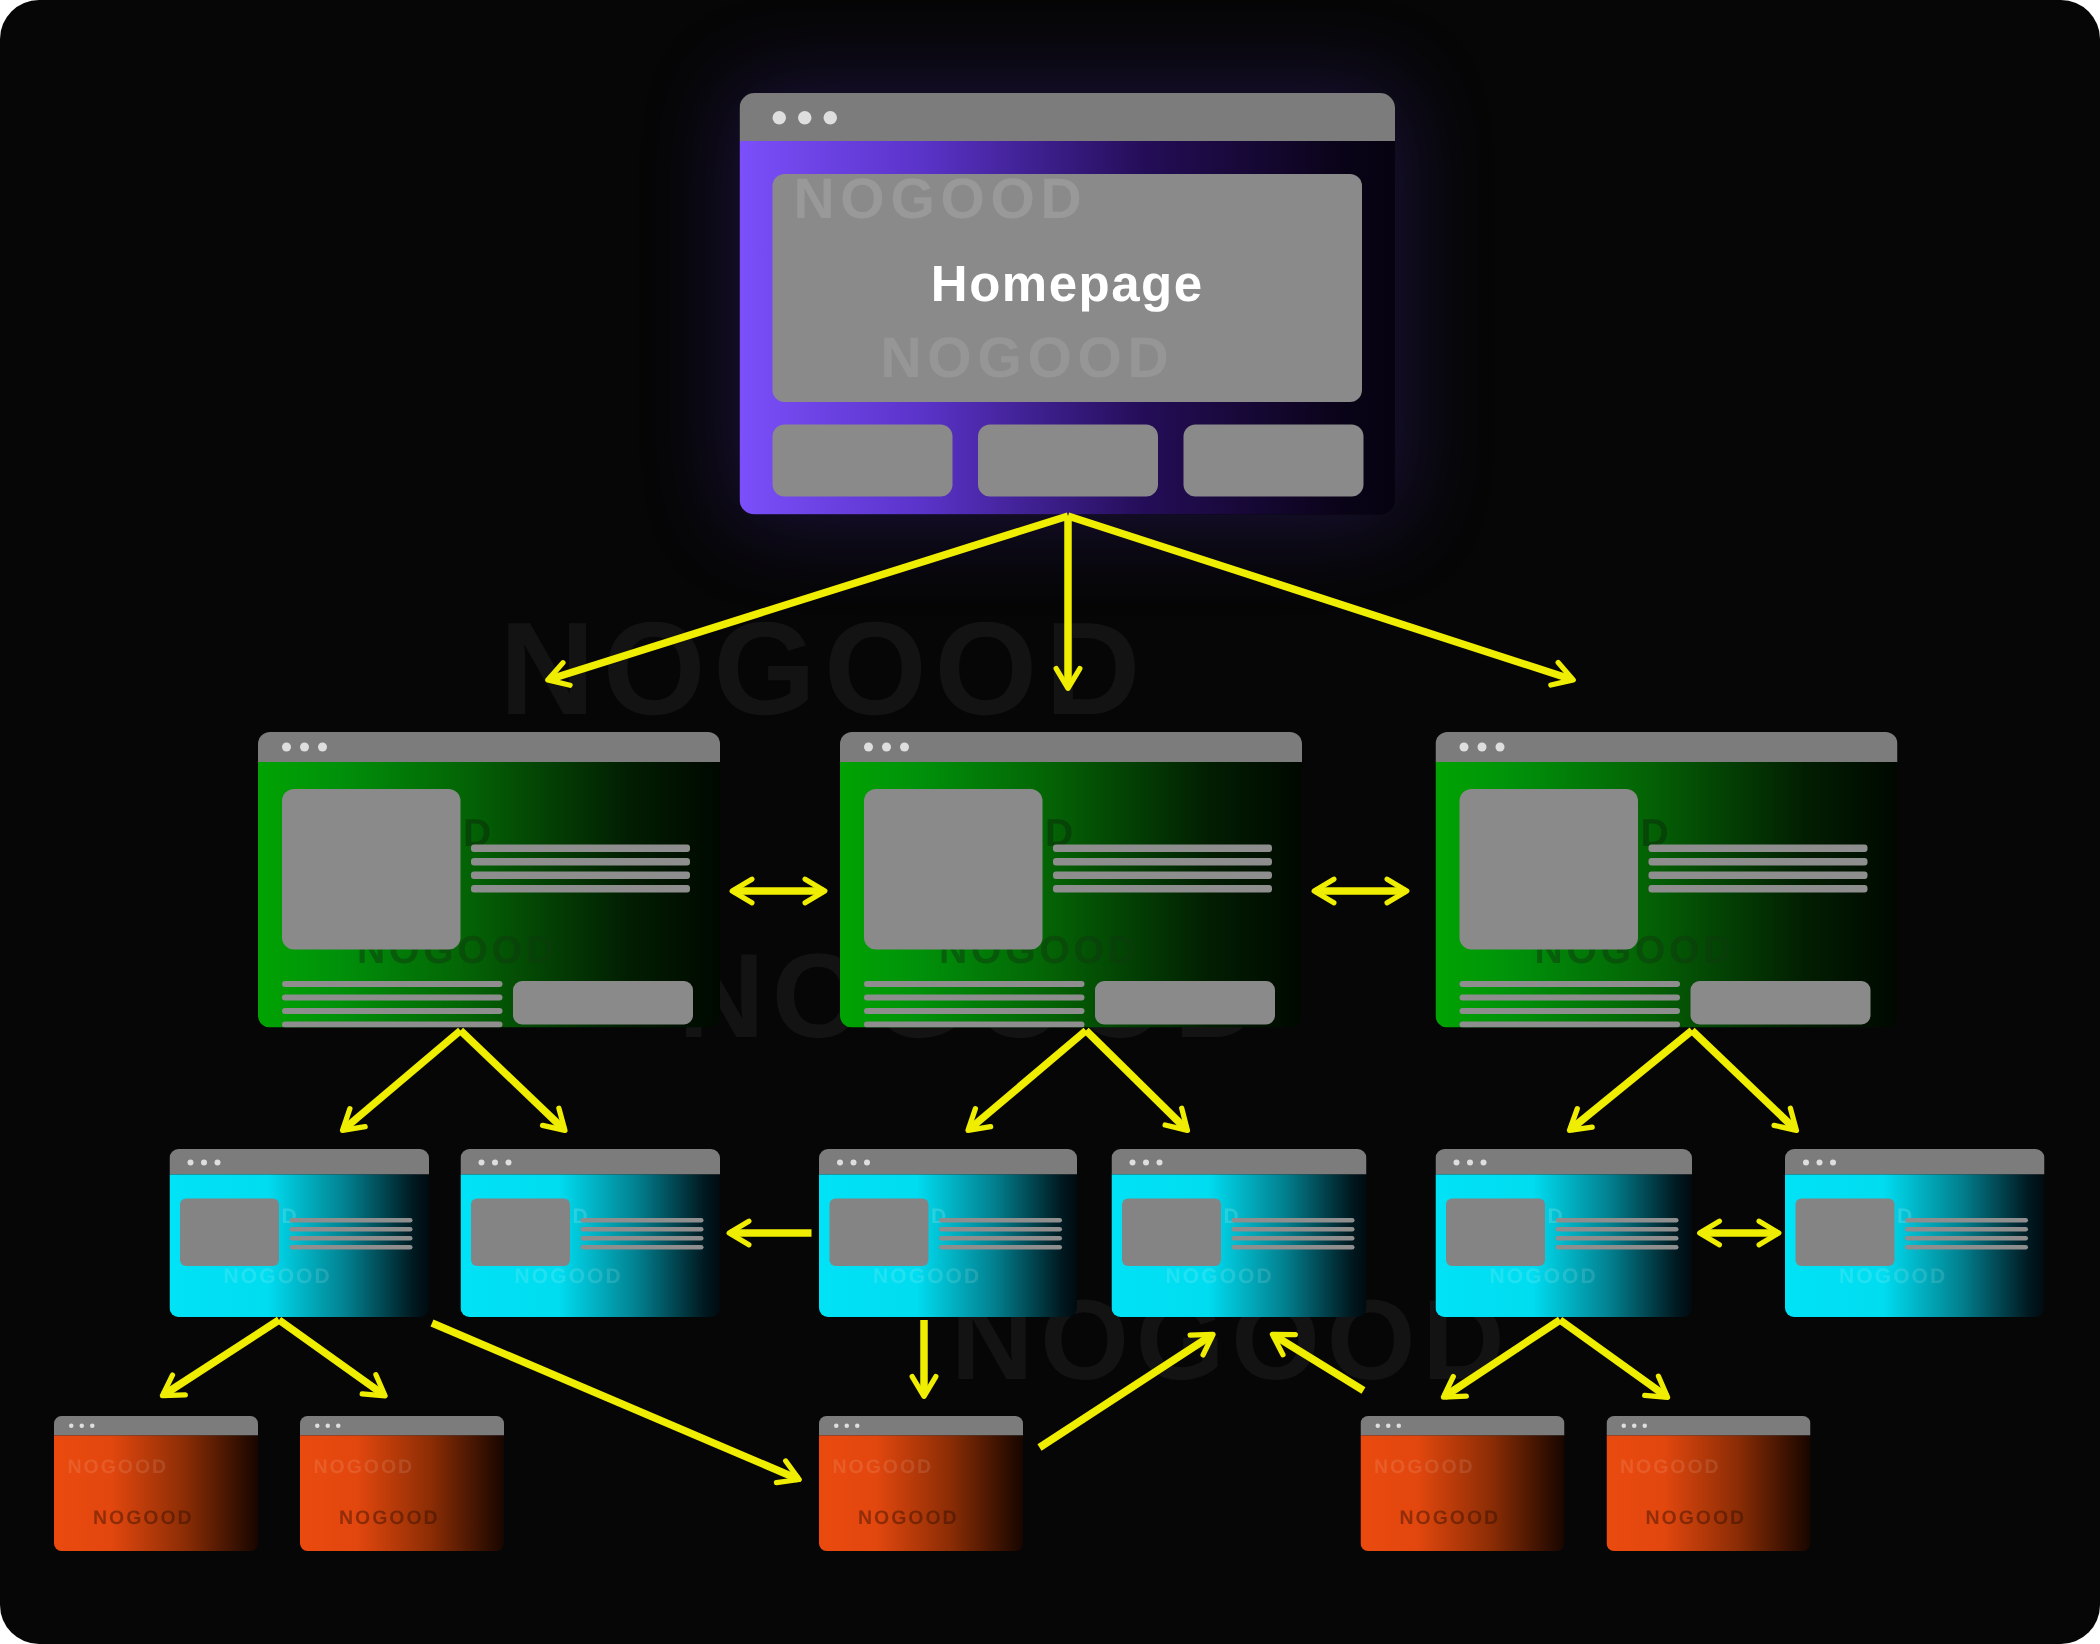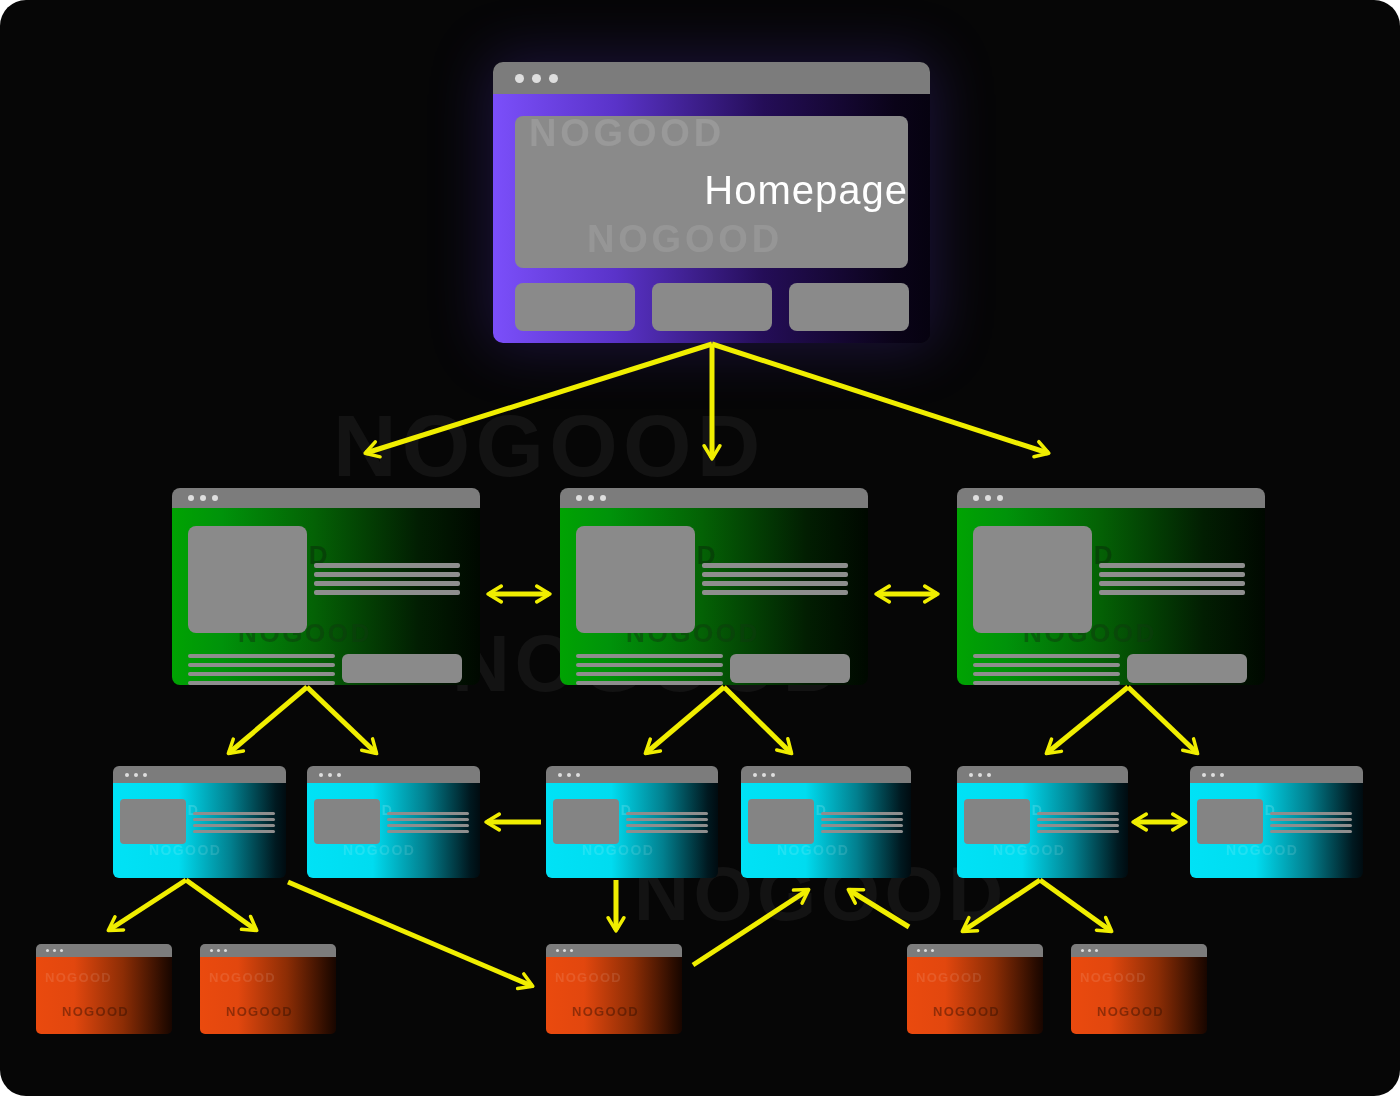--- a/index.html
+++ b/index.html
@@ -25,21 +25,21 @@
   .theme-purple{border-radius:10px;box-shadow:0 0 60px 6px rgba(105,62,245,.22);}
   .theme-purple .titlebar{height:32px;}
   .theme-purple .dot{width:9px;height:9px;margin-left:8px;}
   .theme-purple .dot:first-child{margin-left:22px;}
   .theme-purple .body{height:249px;background:linear-gradient(90deg,#7b4ffa 0%,#5a33c9 28%,#240d57 62%,#0a0318 92%,#060210 100%);}
   .hero{position:absolute;left:22px;top:22px;width:393px;height:152px;background:#8a8a8a;border-radius:8px;overflow:hidden;}
   .hero .wm-a{left:14px;top:-2px;font-size:38px;color:rgba(255,255,255,.13);}
   .hero .wm-b{left:72px;top:104px;font-size:38px;color:rgba(255,255,255,.11);}
   .hero-label{
     position:absolute;left:0;right:0;top:50%;transform:translateY(-54%);
-    text-align:right;color:#ffffff;font-weight:400;font-size:40px;letter-spacing:1px;
+    text-align:center;color:#ffffff;font-weight:700;font-size:34px;letter-spacing:1px;
   }
   .cards{position:absolute;left:22px;top:189px;display:flex;gap:17px;}
   .card{width:120px;height:48px;background:#8a8a8a;border-radius:8px;}
   
   .theme-green{border-radius:8px;}
   .theme-green .titlebar{height:20px;}
   .theme-green .dot{width:6px;height:6px;margin-left:6px;}
   .theme-green .dot:first-child{margin-left:16px;}
   .theme-green .body{height:177px;background:linear-gradient(90deg,#00a302 0%,#00930a 16%,#046205 46%,#021e02 80%,#000800 100%);}
   .theme-green .sq{position:absolute;left:16px;top:18px;width:119px;height:107px;background:#8a8a8a;border-radius:8px;}

